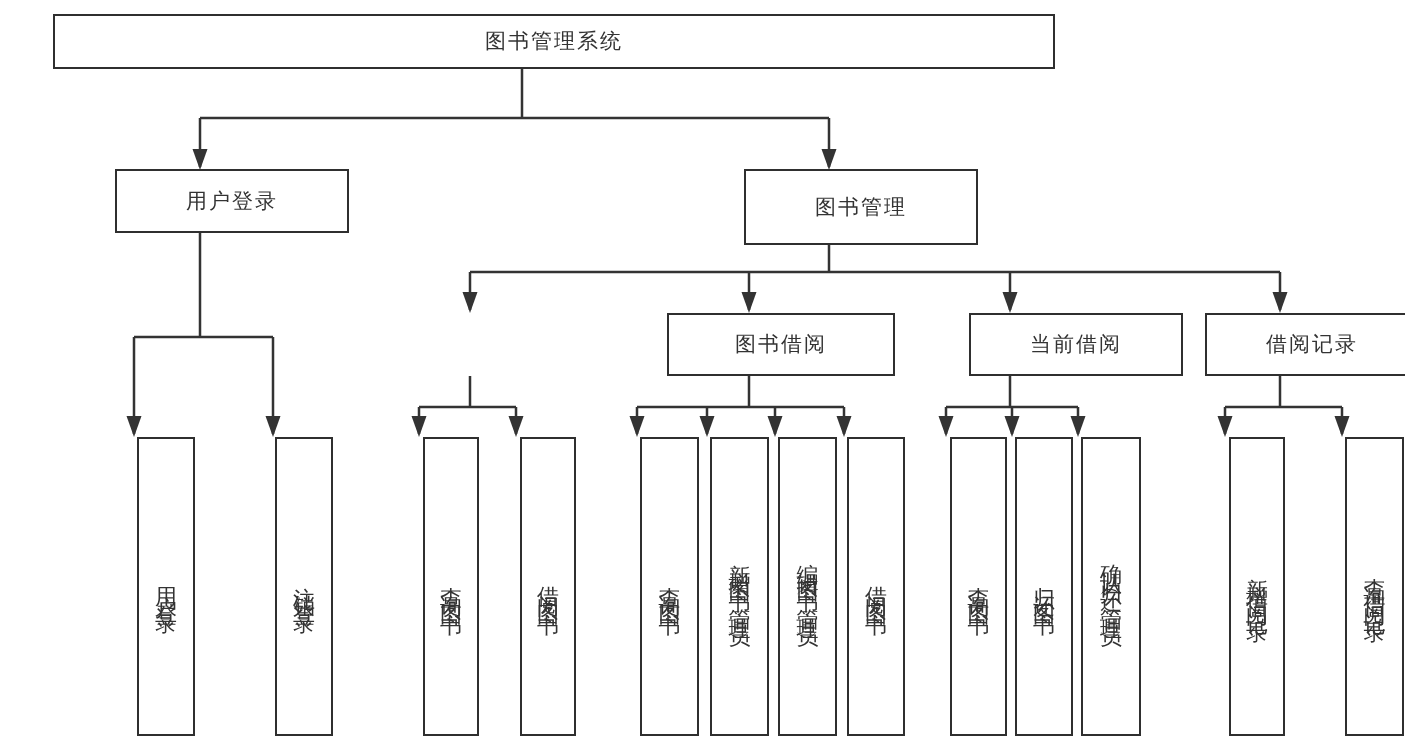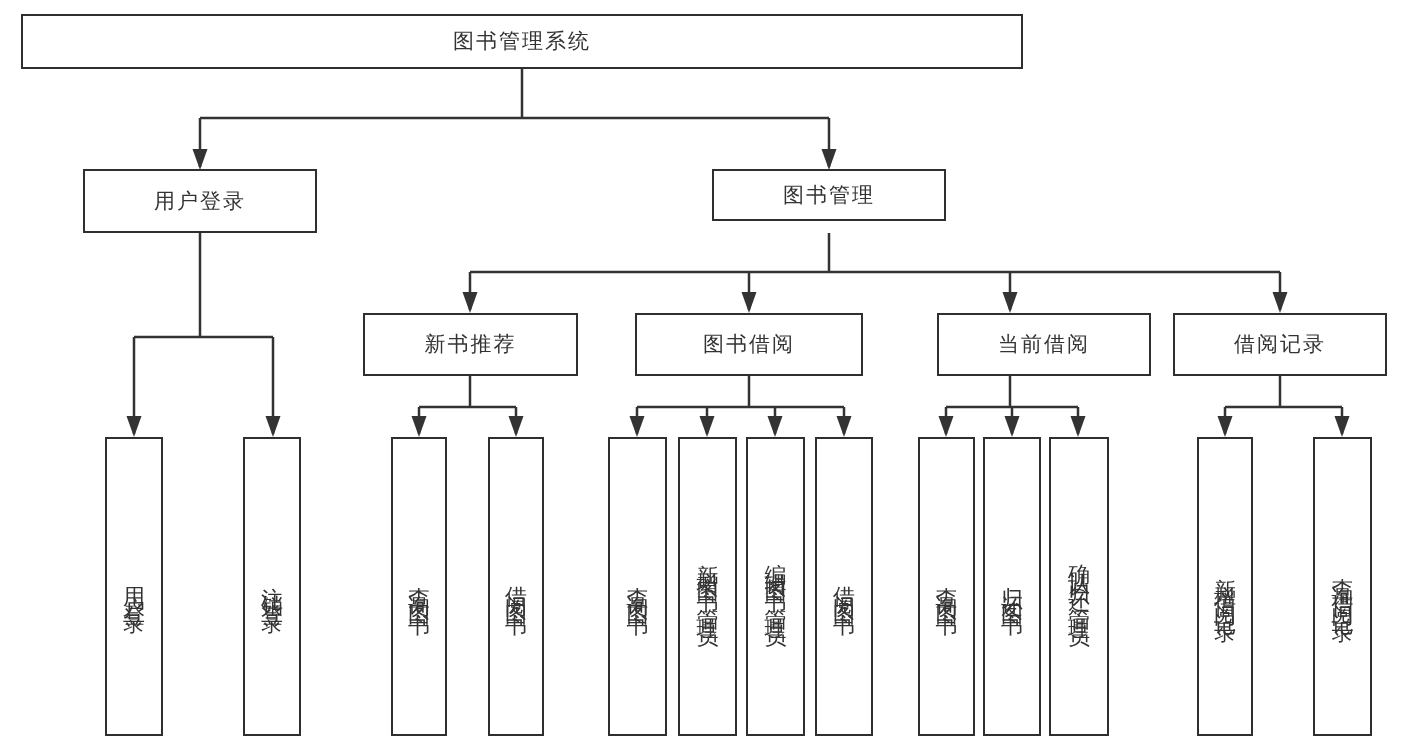--- a/index.html
+++ b/index.html
@@ -33,20 +33,21 @@
   }
   .node {
     position: absolute;
     box-sizing: border-box;
     background: #ffffff;
     border: 2.5px solid #2f2f2f;
     display: flex;
     align-items: center;
     justify-content: center;
     color: #333333;
+    margin-left: 32px;
   }
   .node .label {
     font-size: 21px;
     letter-spacing: 2px;
     white-space: nowrap;
     line-height: 1;
   }
   .node.leaf .label {
     writing-mode: vertical-rl;
     text-orientation: mixed;
@@ -106,27 +107,24 @@
     <polygon points="1334.5,416 1349.5,416 1342,437"></polygon>
   </svg>
 
   <div class="node" style="left:21px; top:14px; width:1002px; height:55px;">
     <span class="label">图书管理系统</span>
   </div>
 
   <div class="node" style="left:83px; top:169px; width:234px; height:64px;">
     <span class="label">用户登录</span>
   </div>
-  <div class="node" style="left:712px; top:169px; width:234px; height:52px;">
+  <div class="node" style="left:712px; top:169px; width:234px; height:76px;">
     <span class="label">图书管理</span>
   </div>
 
-  <div class="node" style="left:363px; top:313px; width:215px; height:63px;">
-    <span class="label">新书推荐</span>
-  </div>
   <div class="node" style="left:635px; top:313px; width:228px; height:63px;">
     <span class="label">图书借阅</span>
   </div>
   <div class="node" style="left:937px; top:313px; width:214px; height:63px;">
     <span class="label">当前借阅</span>
   </div>
   <div class="node" style="left:1173px; top:313px; width:214px; height:63px;">
     <span class="label">借阅记录</span>
   </div>
 

